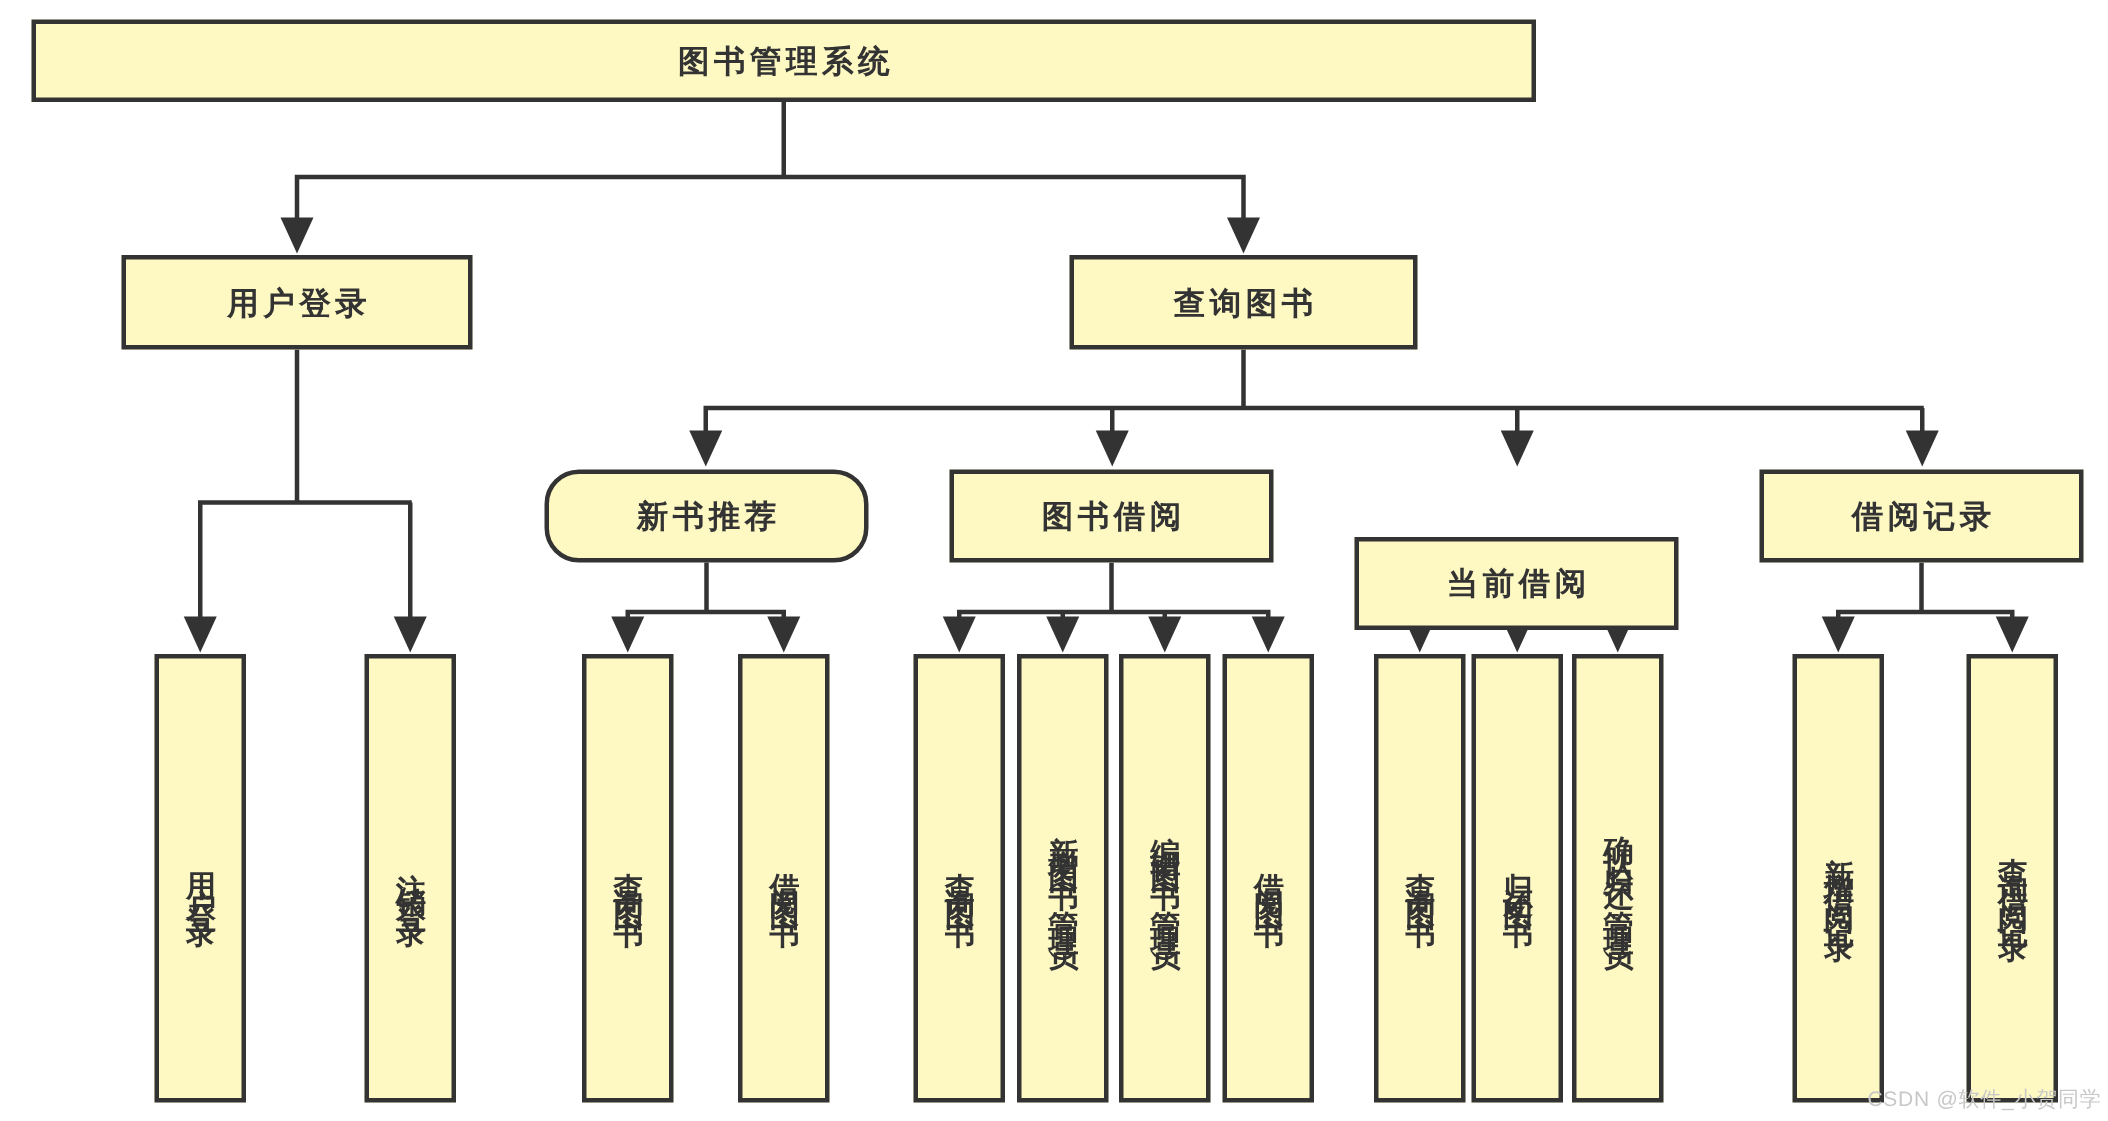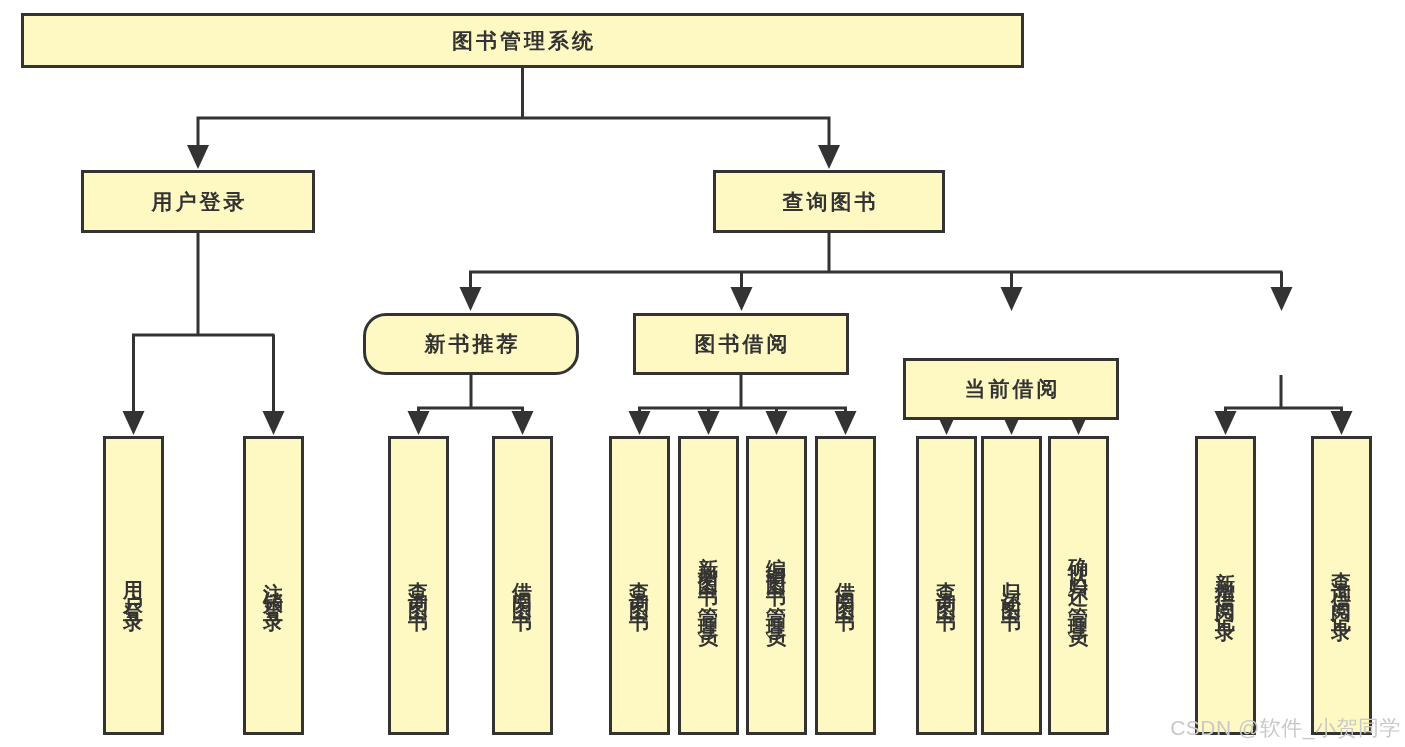--- a/index.html
+++ b/index.html
@@ -34,21 +34,21 @@
   .leaf { top:436px; width:61px; height:299px; }
   .lf1  { left:103px; }  .lf2  { left:243px; }
   .lf3  { left:388px; }  .lf4  { left:492px; }
   .lf5  { left:609px; }  .lf6  { left:678px; }
   .lf7  { left:746px; }  .lf8  { left:815px; }
   .lf9  { left:916px; }  .lf10 { left:981px; }
   .lf11 { left:1048px; }
   .lf12 { left:1195px; } .lf13 { left:1311px; }
   .watermark {
     position:absolute; right:4px; bottom:5px; z-index:5;
-    font-size:21px; letter-spacing:0.5px; color:var(--watermark,#c8c8c8);
+    font-size:14px; letter-spacing:0.5px; color:var(--watermark,#c8c8c8);
     font-family:"Liberation Sans", sans-serif; white-space:nowrap;
   }
 </style>
 </head>
 <body>
 
 <div class="stage">
 
   <svg class="connectors" width="1405" height="747" viewBox="0 0 1405 747" aria-hidden="true">
     <g stroke="currentColor" stroke-width="3" fill="none">
@@ -106,20 +106,23 @@
 
   <div class="node h-node l3 n-recommend">
     <span>新书推荐</span>
   </div>
   <div class="node h-node l3 n-borrow">
     <span>图书借阅</span>
   </div>
   <div class="node h-node l3 n-current">
     <span>当前借阅</span>
   </div>
+  <div class="node h-node l3 n-records">
+    <span>借阅记录</span>
+  </div>
 
   <div class="node v-node leaf lf1">
     <span class="vtext">用户登录</span>
   </div>
   <div class="node v-node leaf lf2">
     <span class="vtext">注销登录</span>
   </div>
 
   <div class="node v-node leaf lf3">
     <span class="vtext">查询图书</span>

